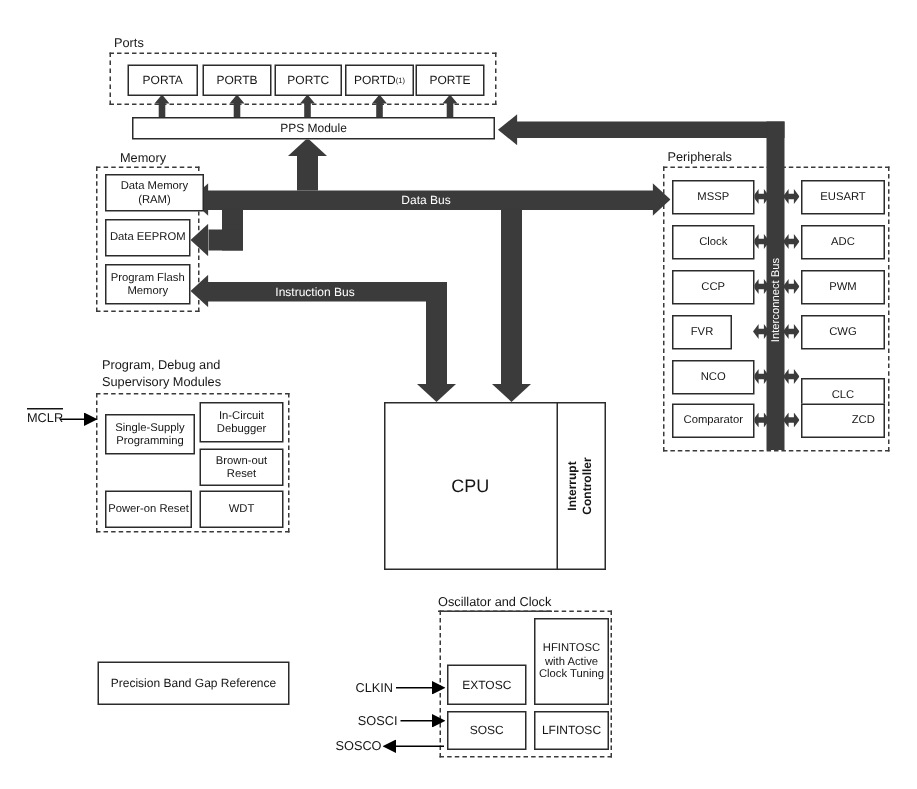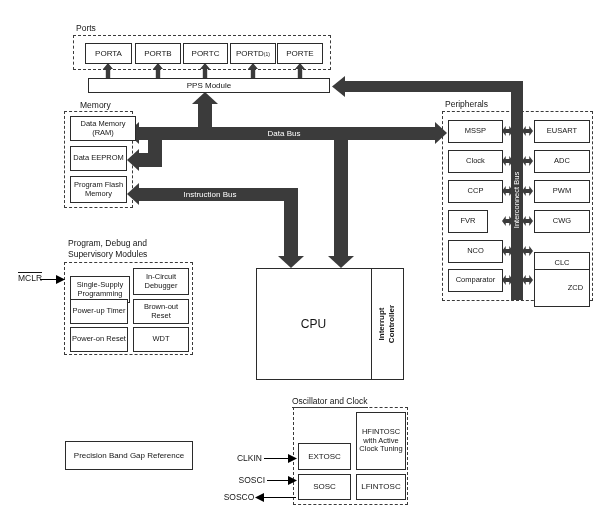--- a/index.html
+++ b/index.html
@@ -92,41 +92,40 @@
   <div class="box" style="left:448px; top:180px; width:55px; height:23px;">CCP</div>
   <div class="box" style="left:448px; top:210px; width:40px; height:23px;">FVR</div>
   <div class="box" style="left:448px; top:240px; width:55px; height:23px;">NCO</div>
   <div class="box" style="left:448px; top:269px; width:55px; height:23px;">Comparator</div>
 
   <div class="box" style="left:534px; top:120px; width:56px; height:23px;">EUSART</div>
   <div class="box" style="left:534px; top:150px; width:56px; height:23px;">ADC</div>
   <div class="box" style="left:534px; top:180px; width:56px; height:23px;">PWM</div>
   <div class="box" style="left:534px; top:210px; width:56px; height:23px;">CWG</div>
   <div class="box" style="left:534px; top:252px; width:56px; height:23px;">CLC</div>
-  <div class="box" style="left:534px; top:269px; width:56px; height:38px;padding-left:28px;">ZCD</div>
+  <div class="box" style="left:534px; top:269px; width:56px; height:23px;padding-left:28px;">ZCD</div>
 
   <div class="dbl" style="left:502px; top:126px; width:11px; height:10px;"></div>
   <div class="dbl" style="left:522px; top:126px; width:11px; height:10px;"></div>
   <div class="dbl" style="left:502px; top:156px; width:11px; height:10px;"></div>
   <div class="dbl" style="left:522px; top:156px; width:11px; height:10px;"></div>
   <div class="dbl" style="left:502px; top:186px; width:11px; height:10px;"></div>
   <div class="dbl" style="left:522px; top:186px; width:11px; height:10px;"></div>
   <div class="dbl" style="left:502px; top:216px; width:11px; height:10px;"></div>
   <div class="dbl" style="left:522px; top:216px; width:11px; height:10px;"></div>
   <div class="dbl" style="left:502px; top:246px; width:11px; height:10px;"></div>
   <div class="dbl" style="left:522px; top:246px; width:11px; height:10px;"></div>
   <div class="dbl" style="left:502px; top:275px; width:11px; height:10px;"></div>
   <div class="dbl" style="left:522px; top:275px; width:11px; height:10px;"></div>
 
   <div class="slabel" style="left:68px; top:238px;">Program, Debug and</div>
   <div class="slabel" style="left:68px; top:249px;">Supervisory Modules</div>
   <div class="dashed" style="left:64px; top:262px; width:129px; height:93px;"></div>
   <div class="box" style="left:70px;  top:276px; width:60px; height:27px;">Single-Supply Programming</div>
   <div class="box" style="left:133px; top:268px; width:56px; height:27px;">In-Circuit Debugger</div>
-  <div class="box" style="left:70px;  top:299px; width:58px; height:25px;">Power-up Timer</div>
   <div class="box" style="left:133px; top:299px; width:56px; height:25px;">Brown-out Reset</div>
   <div class="box" style="left:70px;  top:327px; width:58px; height:25px;">Power-on Reset</div>
   <div class="box" style="left:133px; top:327px; width:56px; height:25px;">WDT</div>
 
   <div class="pinlabel" style="left:6px; top:272px; border-top:1px solid #151515; padding-top:0;margin-left:12px;">MCLR</div>
   <div class="sigline" style="left:40px; top:279px; width:17px;"></div>
   <div class="sigtri right" style="left:56px; top:275px;"></div>
 
   <div class="box" style="left:256px; top:268px; width:148px; height:112px; z-index:3;"></div>
   <div style="position:absolute; left:371px; top:268px; width:1px; height:112px; background:#2b2b2b; z-index:4;"></div>

